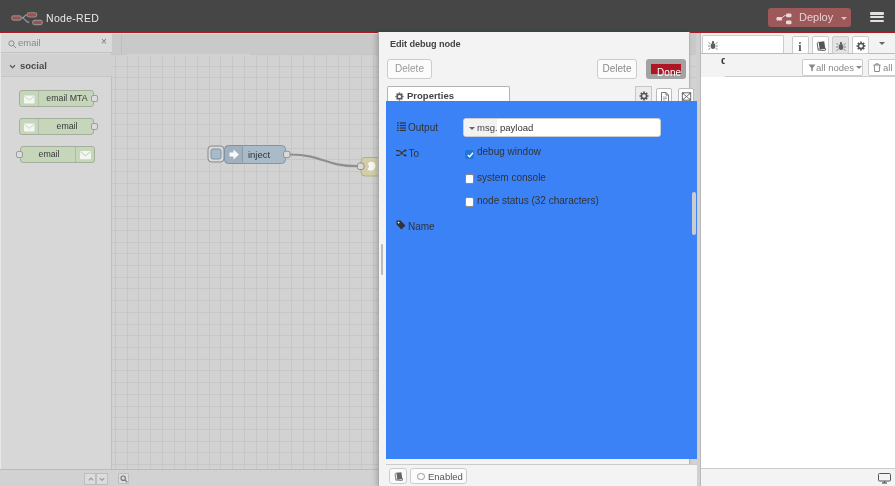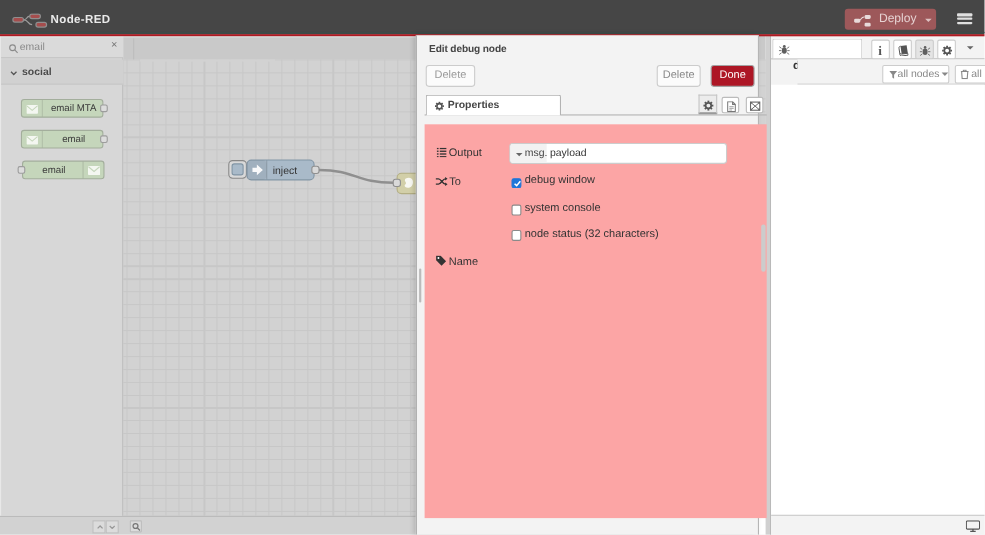--- a/index.html
+++ b/index.html
@@ -3,21 +3,21 @@
 <meta charset="utf-8">
 <style>
 * { margin:0; padding:0; box-sizing:border-box; }
 html,body { width:895px; height:486px; overflow:hidden; font-family:"Liberation Sans",sans-serif; background:#fff; }
 .abs { position:absolute; }
 
 #header { position:absolute; left:0; top:0; width:895px; height:30px; background:#464646; }
 #redline { position:absolute; left:0; top:30.5px; width:895px; height:2.5px; background:#ad1a22; z-index:5; }
 #tealline { position:absolute; left:0; top:29px; width:895px; height:1.5px; background:#3d4a47; z-index:5; }
 #lightline { position:absolute; left:0; top:33px; width:378px; height:1px; background:rgba(235,242,240,0.6); z-index:5; }
-#brand { position:absolute; left:46px; top:0; height:44px; line-height:37px; color:#e9e9e9; font-size:10.5px; font-weight:bold; letter-spacing:.3px; }
+#brand { position:absolute; left:46px; top:0; height:44px; line-height:37px; color:#e9e9e9; font-size:10.5px; font-weight:normal; letter-spacing:.3px; }
 #deploy { position:absolute; left:768px; top:8px; width:83px; height:18.5px; background:#9d585a; border-radius:3px; }
 #deploy .txt { position:absolute; left:31px; top:0; height:25px; line-height:19.5px; font-size:11px; color:#e6d2d2; }
 #deploy .caret { position:absolute; left:73px; top:8.5px; width:0; height:0; border-left:3.2px solid transparent; border-right:3.2px solid transparent; border-top:3.8px solid #ddc2c2; }
 .hbar { position:absolute; left:870px; width:13.5px; height:2.3px; background:#e0e0e0; border-radius:1px; }
 
 #palette { position:absolute; left:0; top:32px; width:112px; height:437px; background:#d7d7d7; border-right:1px solid #bfbfbf; border-left:1px solid #e8e8e8; }
 #psearch { position:absolute; left:0; top:0; width:111px; height:21px; background:#dadada; border-bottom:1px solid #c3c3c3; }
 #psearch .q { position:absolute; left:17px; top:0; height:21px; line-height:22px; font-size:9.5px; color:#8a8a8a; }
 #psearch .x { position:absolute; left:100px; top:0; height:21px; line-height:20px; font-size:10px; color:#777; }
 #pcat { position:absolute; left:0; top:21.5px; width:111px; height:23.5px; background:#d1d1d1; border-bottom:1px solid #c6c6c6; }
@@ -38,26 +38,26 @@
 
 #footerL { position:absolute; left:0; top:469px; width:378px; height:17px; background:#d2d2d2; border-top:1px solid #bbb; }
 .fbtn { position:absolute; background:#dcdcdc; border:1px solid #bdbdbd; }
 
 #tray { z-index:10; position:absolute; left:378px; top:32px; width:312px; height:454px; background:#f3f3f3; border-left:1px solid #aaa; border-right:1px solid #b5b5b5; box-shadow:-2px 0 5px rgba(0,0,0,0.18); }
 #tgrip { position:absolute; left:2px; top:212px; width:2px; height:31px; background:#bbb; border-radius:1px; }
 #ttitle { position:absolute; left:11px; top:6.5px; font-size:9.2px; font-weight:bold; color:#444; letter-spacing:-0.1px; }
 .btn { position:absolute; background:#fbfbfb; border:1px solid #ccc; border-radius:3px; font-size:10px; text-align:center; }
 #bdel { left:8px; top:27px; width:45px; height:20px; line-height:18px; color:#999; }
 #bcancel { left:218px; top:27px; width:40px; height:20px; line-height:18px; color:#888; }
-#bdone { position:absolute; left:267px; top:27px; width:40px; height:20px; line-height:18px; background:#ad1625; border:1px solid #a3a3a3; border-radius:3px; color:#fff; font-size:10px; text-align:center; }
+#bdone { position:absolute; left:267px; top:27px; width:40px; height:20px; line-height:18px; background:#ad1625; border:5px solid #a3a3a3; border-radius:3px; color:#fff; font-size:10px; text-align:right; }
 #ttabline { position:absolute; left:7px; top:71.5px; width:311px; height:1px; background:#b3b3b3; }
 #ttab { position:absolute; left:8px; top:54px; width:123px; height:18.5px; background:#fff; border:1px solid #b3b3b3; border-bottom:none; border-radius:2px 2px 0 0; }
 #ttab .t { position:absolute; left:19px; top:0; height:18px; line-height:18px; font-size:9.5px; font-weight:bold; color:#444; }
 .minibtn { position:absolute; top:55.5px; width:16px; height:15.5px; background:#fff; border:1px solid #bbb; border-radius:2px; }
-#tcontent { position:absolute; left:7px; top:81px; width:311px; height:357.5px; background:#fca5a5; }
+#tcontent { position:absolute; left:7px; top:69px; width:311px; height:357.5px; background:#3b82f6; }
 #tscroll { position:absolute; left:306px; top:90.5px; width:4px; height:43px; background:#ccc; border-radius:2px; }
 .frow { position:absolute; font-size:10px; color:#333; }
 .finput { position:absolute; background:#fff; border:1px solid #ccc; border-radius:3px; font-size:9.5px; color:#333; }
 .cbox { position:absolute; width:9.5px; height:9.5px; border:1px solid #8a8a8a; border-radius:2px; background:#fff; }
 #tfoot { position:absolute; left:7px; top:431.5px; width:311px; height:22.5px; background:#f3f3f3; border-top:1px solid #ccc; }
 
 #sep { position:absolute; left:696px; top:32px; width:5px; height:454px; background:#d0d0d0; border-right:1px solid #b9b9b9; }
 #sidebar { position:absolute; left:701px; top:32px; width:194px; height:454px; background:#f3f3f3; }
 #stabline { position:absolute; left:0; top:21px; width:194px; height:1px; background:#bbb; }
 #stab { position:absolute; left:1px; top:3px; width:82px; height:18px; background:#fff; border:1px solid #ccc; border-bottom:none; border-radius:2px 2px 0 0; }
@@ -279,20 +279,32 @@
     <div class="frow" style="left:91px; top:70.5px;">system console</div>
     <div class="cbox" style="left:78.5px; top:96px;"></div>
     <div class="frow" style="left:91px; top:94px;">node status (32 characters)</div>
 
     <svg class="abs" style="left:10px;top:119px" width="10" height="10" viewBox="0 0 10 10">
       <path d="M4.6,0.5 L9.5,5.4 5.4,9.5 0.5,4.6 0.5,0.5 z" fill="#333"></path>
       <circle cx="2.6" cy="2.6" r="0.9" fill="#fff"></circle>
     </svg>
     <div class="frow" style="left:22px; top:119.5px;">Name</div>
   </div>
+  <div id="tfoot">
+    <div class="btn" style="left:2.5px; top:3px; width:18.5px; height:16px;">
+      <svg class="abs" style="left:4.5px;top:3px" width="9" height="9" viewBox="0 0 10 10">
+        <path d="M2.6,0.9 L8.2,0.2 L9.3,7.4 L3.7,8.2 z" fill="#666"></path>
+        <path d="M2.6,0.9 C1.4,1.3 1.1,2.1 1.3,3.0 L2.2,9.0 C2.35,9.7 3.1,10 3.7,9.9 L9.6,9.1 L9.3,7.4 L3.7,8.2 C3,8.3 2.6,8.0 2.5,7.5" fill="none" stroke="#666" stroke-width="0.9"></path>
+      </svg>
+    </div>
+    <div class="btn" style="left:23.5px; top:3px; width:57px; height:16px;">
+      <div class="abs" style="left:6.5px;top:4px;width:7.5px;height:7.5px;border:1.1px solid #999;border-radius:50%;"></div>
+      <div class="abs" style="left:17.5px;top:0;height:15px;line-height:15.5px;color:#555;font-size:9.5px;">Enabled</div>
+    </div>
+  </div>
 </div>
 
 <div id="sep"></div>
 <div id="sidebar">
   <div id="stabline"></div>
   <div id="stab">
     <svg class="abs" style="left:5px;top:4px" width="10" height="10" viewBox="0 0 10 10">
       <ellipse cx="5" cy="6" rx="2.25" ry="2.95" fill="#5f5f5f"></ellipse>
       <circle cx="5" cy="2.1" r="1.2" fill="#5f5f5f"></circle>
       <g stroke="#5f5f5f" stroke-width="0.75">

